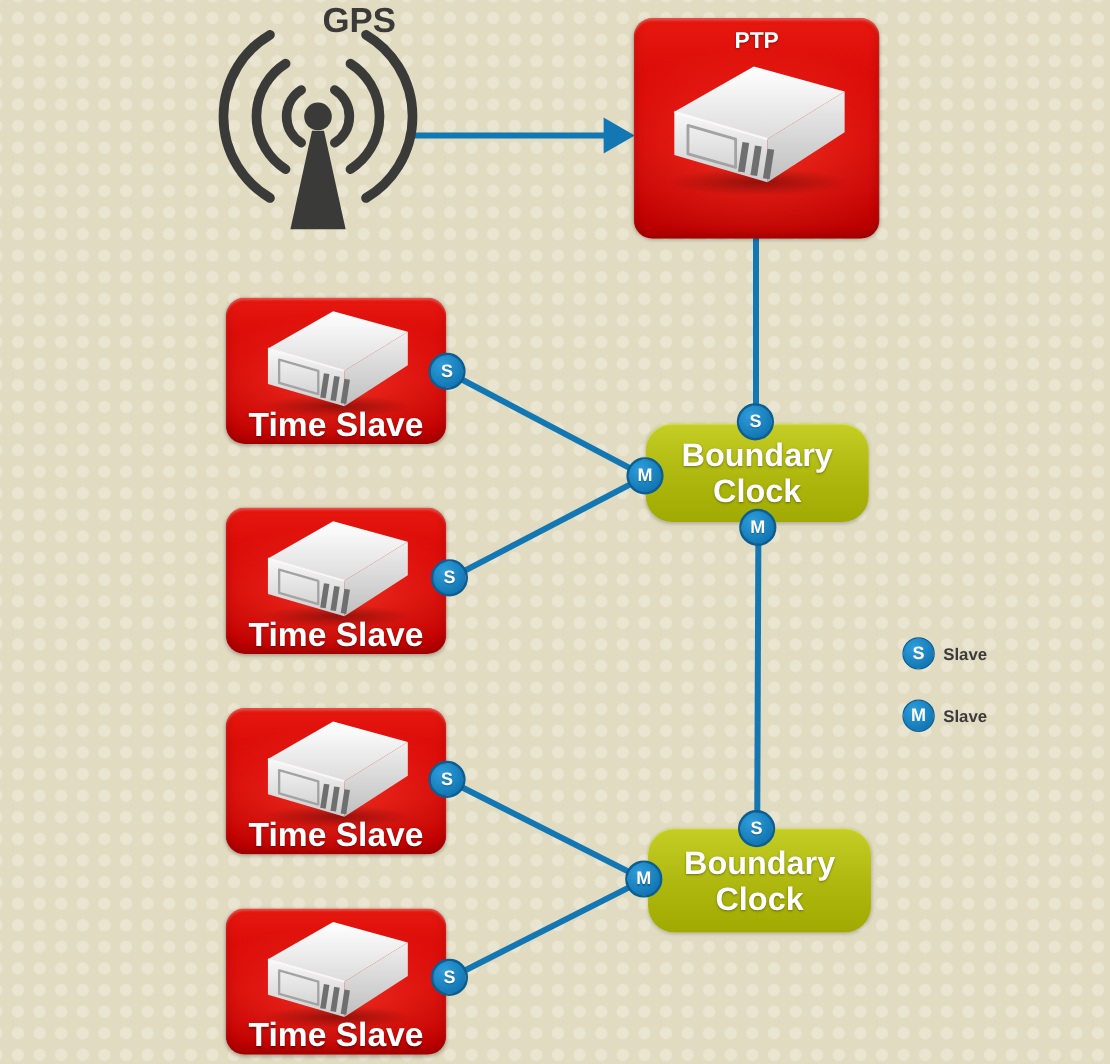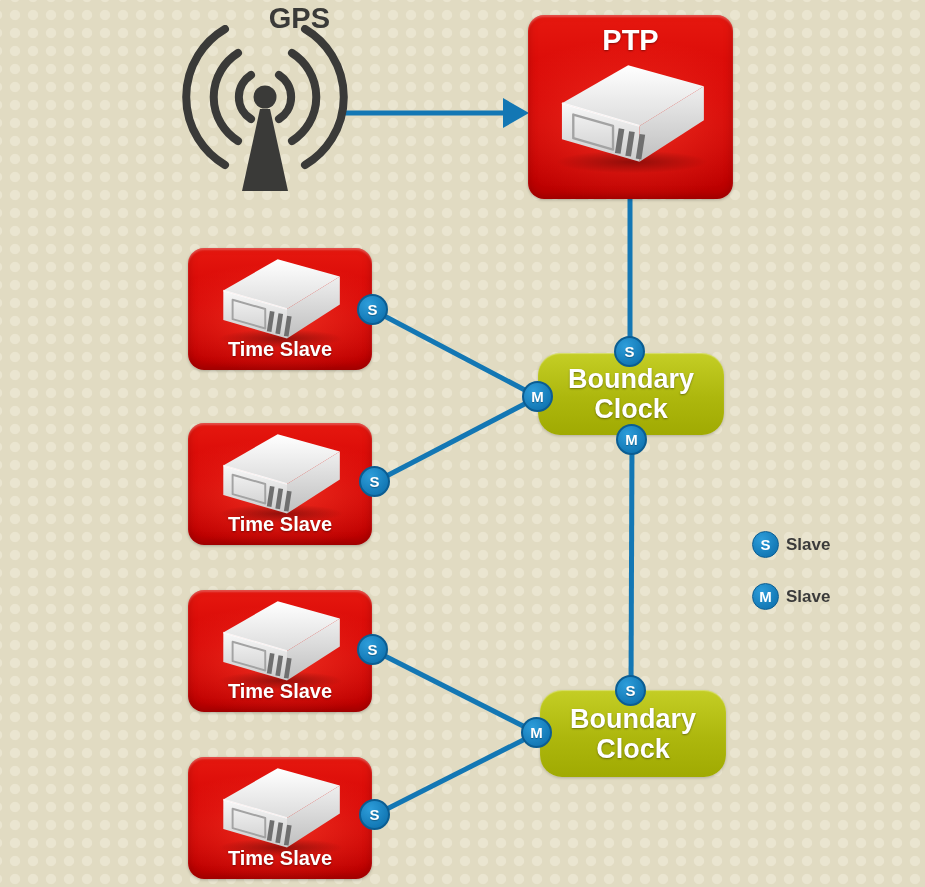--- a/index.html
+++ b/index.html
@@ -21,25 +21,25 @@
     box-shadow:inset 0 2px 2px rgba(255,255,255,.25), inset 0 -3px 8px rgba(90,0,0,.35), 0 1px 3px rgba(0,0,0,.25);
   }
   .olive-node{
     background:linear-gradient(180deg,#c4ce25 0%,#adb70d 55%,#a0aa02 100%);
     border-radius:22px;
     box-shadow:inset 0 1px 1px rgba(255,255,255,.35), 0 1px 3px rgba(0,0,0,.2);
     justify-content:center;
   }
   .node-label{color:#fff;font-weight:bold;text-align:center;text-shadow:0 1px 2px rgba(0,0,0,.4);line-height:1.08;}
   .gm{left:528px;top:15px;width:205px;height:184px;padding-top:10px;}
-  .gm .node-label{font-size:29px;}
+  .gm .node-label{font-size:19px;}
   .gm .server{width:180px;height:123px;margin-top:-2px;}
   .ts{left:188px;width:184px;height:122px;justify-content:flex-start;}
   .ts .server{width:148px;height:101px;margin-top:2px;}
-  .ts .node-label{font-size:20px;margin-top:-12px;}
+  .ts .node-label{font-size:28px;margin-top:-12px;}
   .ts1{top:248px;}.ts2{top:423px;}.ts3{top:590px;}.ts4{top:757px;}
   .bc{width:186px;}
   .bc .node-label{font-size:27px;line-height:30px;}
   .bc1{left:538px;top:353px;height:82px;}
   .bc2{left:540px;top:690px;height:87px;}
   .port{
     position:absolute;z-index:5;width:31px;height:31px;border-radius:50%;
     background:radial-gradient(circle at 35% 30%,#2d9dda 0%,#1277b4 75%);
     border:2px solid #0b5d92;box-sizing:border-box;
     color:#fff;font-weight:bold;font-size:15px;
@@ -62,21 +62,21 @@
   .antenna{position:absolute;left:180px;top:25px;z-index:2;}
   .legend{position:absolute;left:752px;top:531px;z-index:2;}
   .legend-row{display:flex;align-items:center;margin-bottom:25px;}
   .legend-badge{
     width:27px;height:27px;border-radius:50%;flex:0 0 auto;
     background:radial-gradient(circle at 35% 30%,#2d9dda 0%,#1277b4 75%);
     border:1px solid #0b5d92;box-sizing:border-box;
     color:#fff;font-weight:bold;font-size:15px;
     display:flex;align-items:center;justify-content:center;
   }
-  .legend-label{margin-left:7px;font-size:17px;font-weight:bold;color:#3b3b3b;}
+  .legend-label{margin-left:7px;font-size:14px;font-weight:bold;color:#3b3b3b;}
 </style>
 </head>
 <body>
 
 <svg width="0" height="0" style="position:absolute" aria-hidden="true">
   <defs>
     <linearGradient id="srv-top" x1="0" y1="0" x2="0" y2="1">
       <stop offset="0" stop-color="#ffffff"></stop>
         <stop offset="1" stop-color="#dcdcdc"></stop>
     </linearGradient>

